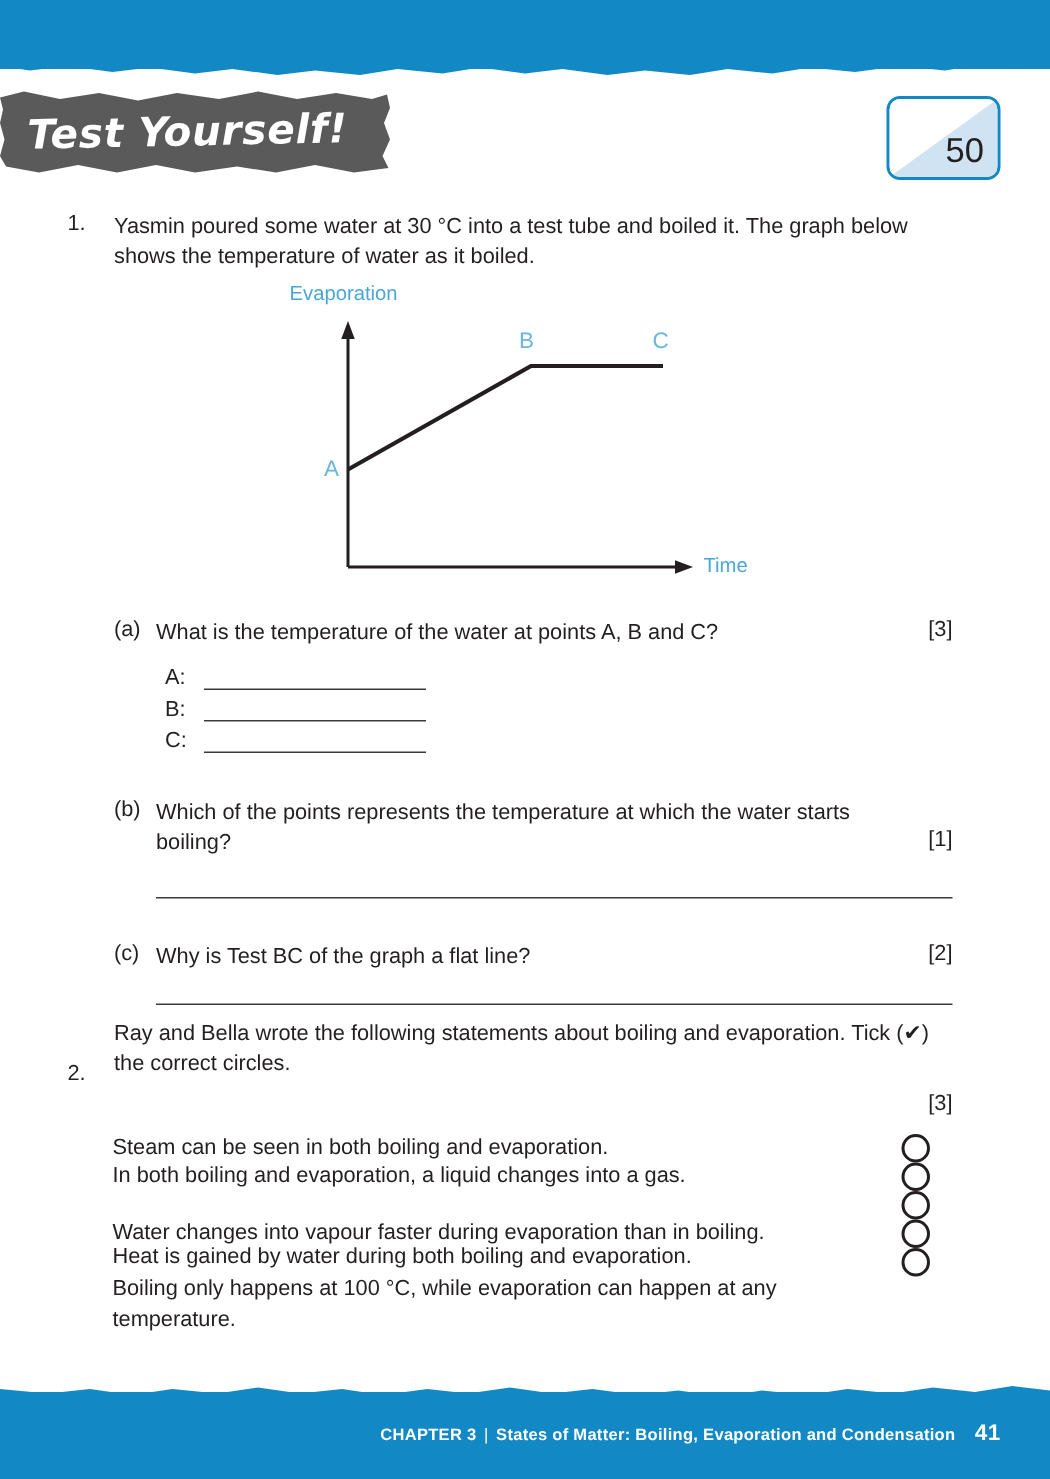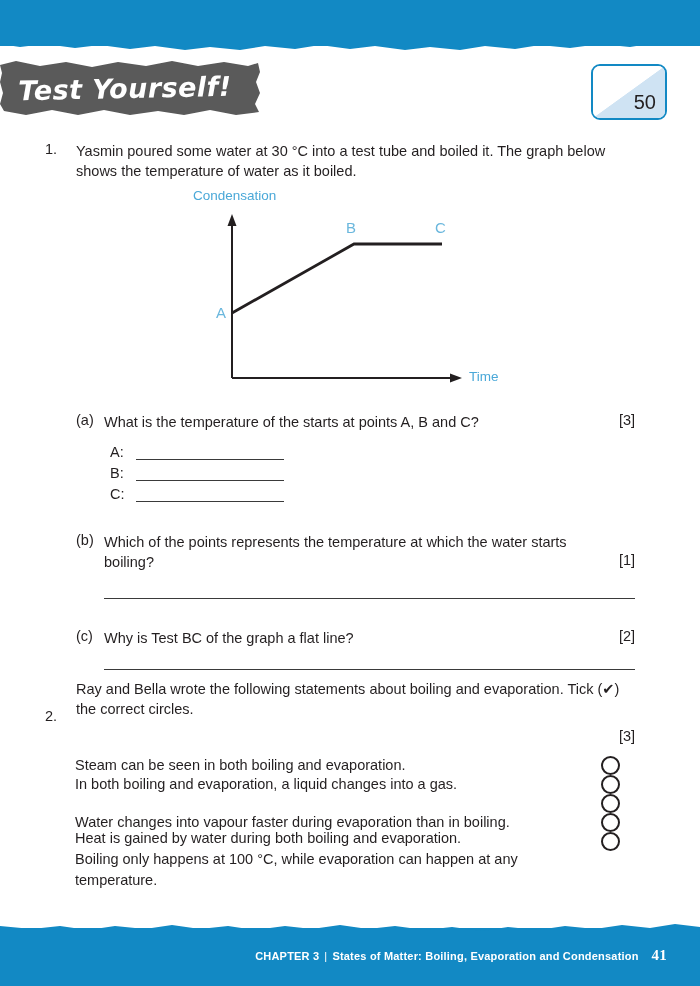--- a/index.html
+++ b/index.html
@@ -91,21 +91,21 @@
   }
   .score-box .tri {
     position: absolute;
     inset: 0;
     background: linear-gradient(to bottom right, #ffffff 0%, #ffffff 49.6%, #cfe3f3 50.4%, #cfe3f3 100%);
   }
   .score-value {
     position: absolute;
     right: 9px;
     bottom: 4px;
-    font-size: 20px;
+    font-size: 23px;
     color: #231f20;
     font-family: "Liberation Sans", sans-serif;
   }
 
   
   .q-num {
     position: absolute;
     font-size: 14.5px;
     color: #231f20;
   }
@@ -186,21 +186,20 @@
     font-weight: bold;
     color: #ffffff;
     letter-spacing: 0.2px;
     white-space: nowrap;
   }
   .footer-text .sep { padding: 0 5px; font-weight: normal; }
   .footer-page {
     font-size: 15px;
     font-weight: bold;
     padding-left: 13px;
-    font-family: Liberation Serif, serif;
   }
 </style>
 </head>
 <body>
 
 <div class="band band-top"></div>
 <svg class="torn torn-top-edge" viewBox="0 0 700 14" preserveAspectRatio="none">
   <path d="M0,0 L700,0 L700,4 L680,7 L655,5 L630,9 L600,6 L570,10 L540,7 L515,11 L485,8 L460,12 L430,9 L405,12 L375,8 L350,11 L320,7 L295,11 L265,8 L240,12 L210,9 L185,12 L155,8 L130,11 L100,7 L75,10 L45,6 L20,9 L0,6 Z" fill="#1289c4"></path>
 </svg>
 
@@ -226,29 +225,29 @@
   <svg viewBox="0 0 340 205" preserveAspectRatio="none">
 
     <line x1="52" y1="32" x2="52" y2="188" stroke="#231f20" stroke-width="2"></line>
     <polygon points="52,24 47.5,36 56.5,36" fill="#231f20"></polygon>
 
     <line x1="52" y1="188" x2="274" y2="188" stroke="#231f20" stroke-width="2"></line>
     <polygon points="282,188 270,183.5 270,192.5" fill="#231f20"></polygon>
 
     <polyline points="52,123 174,54 262,54" fill="none" stroke="#231f20" stroke-width="2.8" stroke-linejoin="miter" stroke-linecap="butt"></polyline>
   </svg>
-  <div class="axis-label" style="left:13px; top:-2px;">Condensation</div>
+  <div class="axis-label" style="left:13px; top:-2px;">Evaporation</div>
   <div class="axis-label" style="left:289px; top:179px;">Time</div>
   <div class="point-label" style="left:36px; top:114px;">A</div>
   <div class="point-label" style="left:166px; top:29px;">B</div>
   <div class="point-label" style="left:255px; top:29px;">C</div>
 </div>
 
 <div class="sub-label" style="left:76px; top:412px;">(a)</div>
-<div class="q-text" style="left:104px; top:412px; width:500px;">What is the temperature of the starts at points A, B and C?</div>
+<div class="q-text" style="left:104px; top:412px; width:500px;">What is the temperature of the water at points A, B and C?</div>
 <div class="marks" style="left:585px; top:412px; width:50px;">[3]</div>
 
 <div class="ans-tag" style="left:110px; top:444px;">A:</div>
 <div class="answer-line" style="left:136px; top:459px; width:148px;"></div>
 
 <div class="ans-tag" style="left:110px; top:465px;">B:</div>
 <div class="answer-line" style="left:136px; top:480px; width:148px;"></div>
 
 <div class="ans-tag" style="left:110px; top:486px;">C:</div>
 <div class="answer-line" style="left:136px; top:501px; width:148px;"></div>

